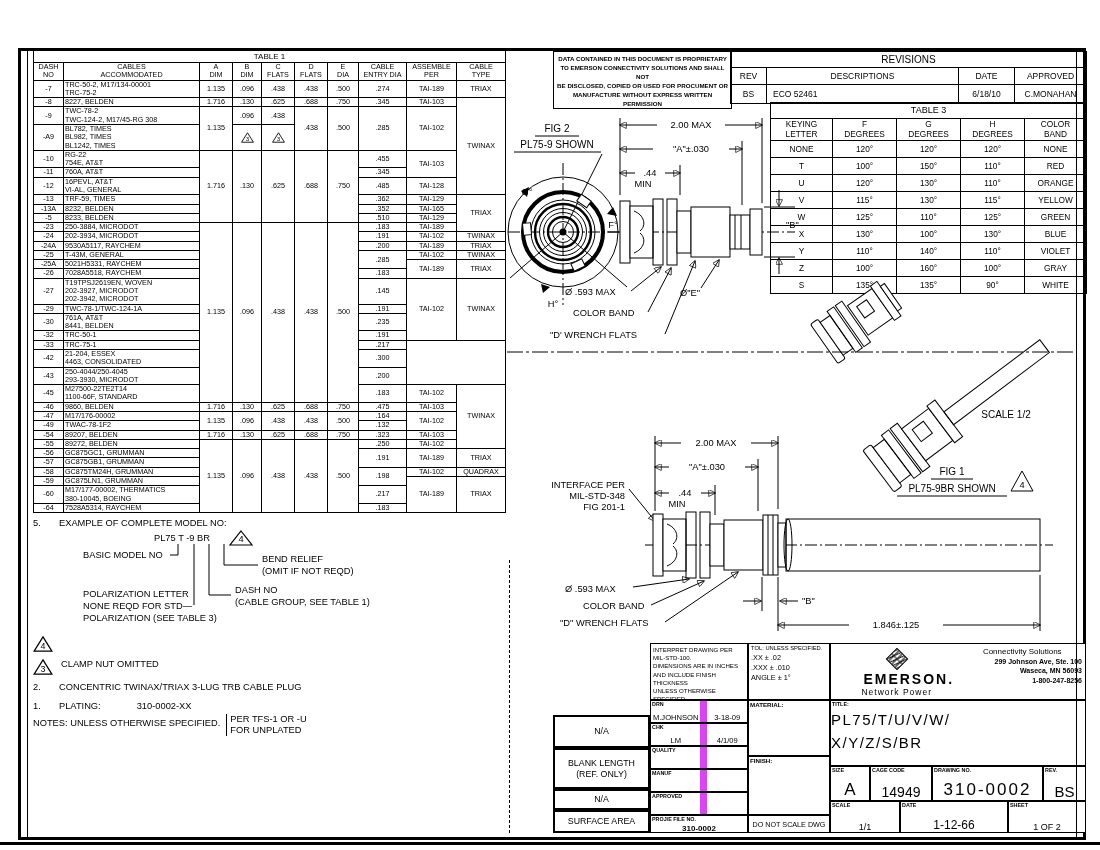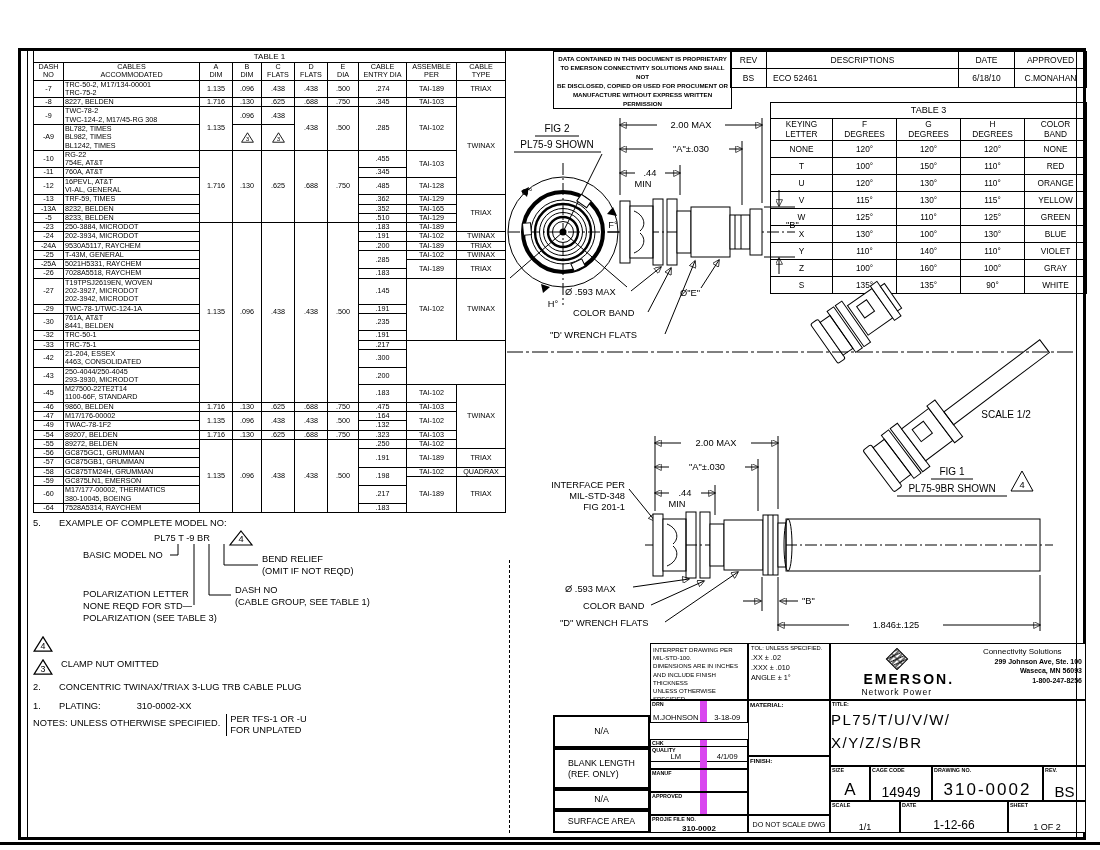--- a/index.html
+++ b/index.html
@@ -49,21 +49,21 @@
   #figsvg line,#figsvg path,#figsvg circle,#figsvg rect,#figsvg ellipse,#figsvg polygon{stroke:#000;fill:none;stroke-width:1;}
   #figsvg .fw{fill:#fff;}
   #figsvg .fb{fill:#000;stroke:none;}
   #figsvg .thick{stroke-width:4;}
   #figsvg .med{stroke-width:2.4;}
   #figsvg .cl{stroke-dasharray:12 3 2 3;}
   
   #tblock{left:532px;top:592px;width:533px;height:190px;font-size:7px;}
   .tb{position:absolute;border:1px solid #000;box-sizing:border-box;background:#fff;}
   .lbl{position:absolute;left:1px;top:0;font-size:5.4px;font-weight:bold;}
-  .ctr{display:flex;align-items:center;justify-content:center;height:100%;}
+  .ctr{display:flex;align-items:center;justify-content:center;text-align:center;height:100%;}
   .stack{font-size:8.8px;border-width:2px;}
   .stack .ctr{white-space:pre-line;line-height:1.2;}
   #interp{font-size:6.1px;line-height:1.35;padding:2px 1px 0 2px;white-space:pre-line;}
   #tolbox{font-size:7.3px;line-height:1.35;padding:1px 0 0 2px;}
   #tolbox .tt{font-size:5.8px;}
   .signrow{position:absolute;border:1px solid #000;box-sizing:border-box;display:flex;}
   .signrow .sn{flex:1.25;border-right:7px solid #d946ef;position:relative;}
   .signrow .sd{flex:1;position:relative;}
   .sval{display:flex;align-items:flex-end;justify-content:center;height:100%;font-size:7.6px;padding-bottom:1px;}
   #emerson-logo-row{display:flex;}
@@ -376,21 +376,21 @@
             </tr>
             <tr>
               <td>-58</td>
               <td class="cab">GC875TM24H, GRUMMAN</td>
               <td rowspan="2">.198</td>
               <td>TAI-102</td>
               <td>QUADRAX</td>
             </tr>
             <tr>
               <td>-59</td>
-              <td class="cab">GC875LN1, EMERSON</td>
+              <td class="cab">GC875LN1, GRUMMAN</td>
               <td rowspan="3">TAI-189</td>
               <td rowspan="3">TRIAX</td>
             </tr>
             <tr>
               <td>-60</td>
               <td class="cab">M17/177-00002, THERMATICS
 380-10045, BOEING</td>
               <td>.217</td>
             </tr>
             <tr>
@@ -462,20 +462,23 @@
 MANUFACTURE WITHOUT EXPRESS WRITTEN PERMISSION</div>
 
   <table id="revtbl" class="abs">
     <colgroup>
           <col style="width:36px">
           <col style="width:192px">
           <col style="width:56px">
           <col style="width:72px">
         </colgroup>
     <tbody>
+          <tr>
+            <td class="rttl" colspan="4">REVISIONS</td>
+          </tr>
     <tr>
       <th>REV</th>
       <th>DESCRIPTIONS</th>
       <th>DATE</th>
       <th>APPROVED</th>
     </tr>
     <tr>
       <td>BS</td>
       <td class="dsc">ECO 52461</td>
       <td>6/18/10</td>
@@ -794,21 +797,21 @@
 
     <div class="signrow" style="left: 97px; top: 57px; width: 98px; height: 23px;">
           <div class="sn">
             <span class="lbl">DRN</span>
             <div class="sval">M.JOHNSON</div>
           </div>
                  <div class="sd">
             <div class="sval">3-18-09</div>
           </div>
         </div>
-        <div class="signrow" style="left: 97px; top: 80px; width: 98px; height: 23px; margin-top: 16px;">
+        <div class="signrow" style="left: 97px; top: 80px; width: 98px; height: 23px;">
           <div class="sn">
             <span class="lbl">CHK</span>
             <div class="sval">LM</div>
           </div>
                  <div class="sd">
             <div class="sval">4/1/09</div>
           </div>
         </div>
         <div class="signrow" style="left: 97px; top: 103px; width: 98px; height: 23px;">
           <div class="sn">

